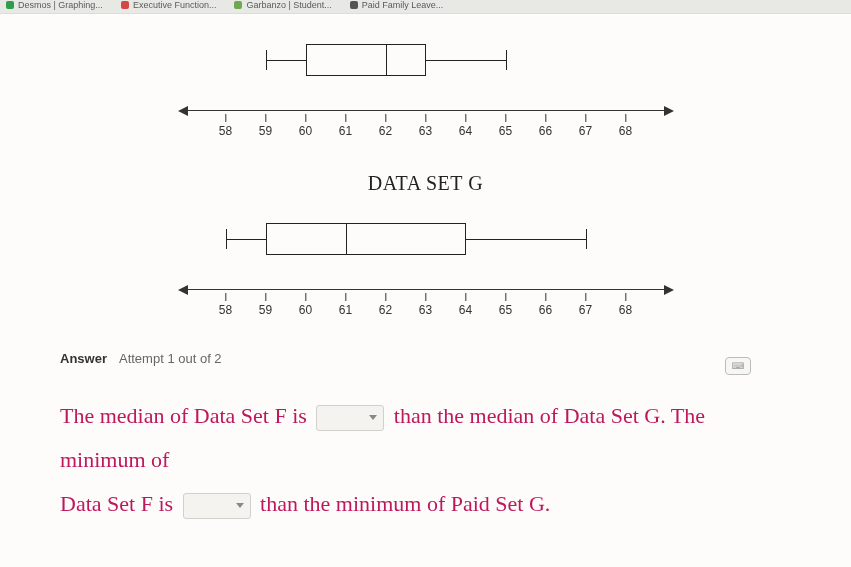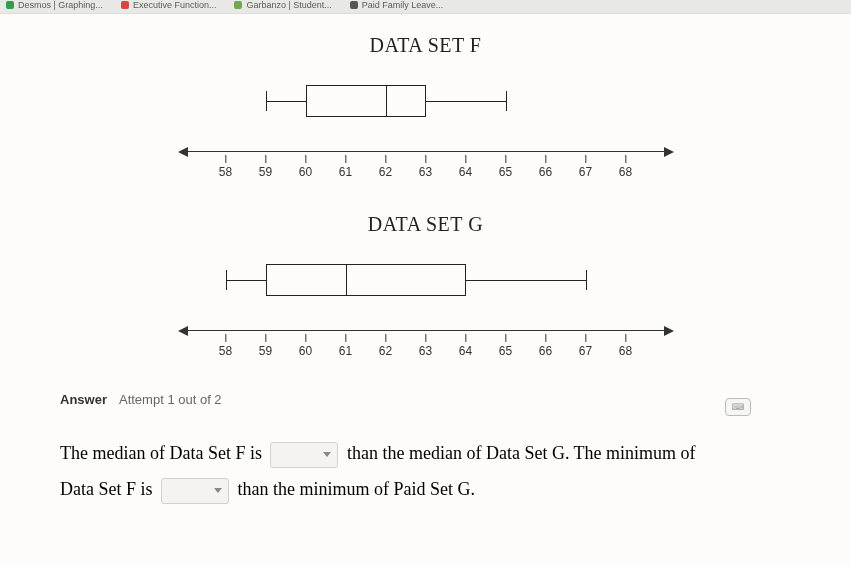--- a/index.html
+++ b/index.html
@@ -153,23 +153,23 @@
       border-radius: 4px;
       background: #f6f6f4;
       display: flex;
       align-items: center;
       justify-content: center;
       font-size: 9px;
       color: #999;
       font-family: Arial, sans-serif;
     }
     .sentence {
-      font-size: 18px;
+      font-size: 22px;
       line-height: 2.0;
-      color: #000000;
+      color: #be185d;
     }
     .dropdown {
       display: inline-block;
       min-width: 68px;
       height: 26px;
       border: 1px solid #d0d0cc;
       background: #f4f3f0;
       border-radius: 3px;
       vertical-align: middle;
       position: relative;
@@ -204,21 +204,20 @@
   <div class="tab">
     <span class="favicon" style="background:#555"></span>
     <span>Paid Family Leave...</span>
   </div>
 </div>
 
 <div class="content">
 
   <div id="charts-holder">
       <div class="chart">
-        <div class="chart-title">DATA SET F</div>
         <div class="plot-area">
           <div class="whisker" style="left: 70px; width: 40px;"></div>
           <div class="whisker" style="left: 230px; width: 80px;"></div>
           <div class="whisker-cap" style="left: 70px;"></div>
           <div class="whisker-cap" style="left: 310px;"></div>
           <div class="box" style="left: 110px; width: 120px;"></div>
           <div class="median" style="left: 190px;"></div>
         </div>
         <div class="axis">
           <div class="axis-line"></div>

